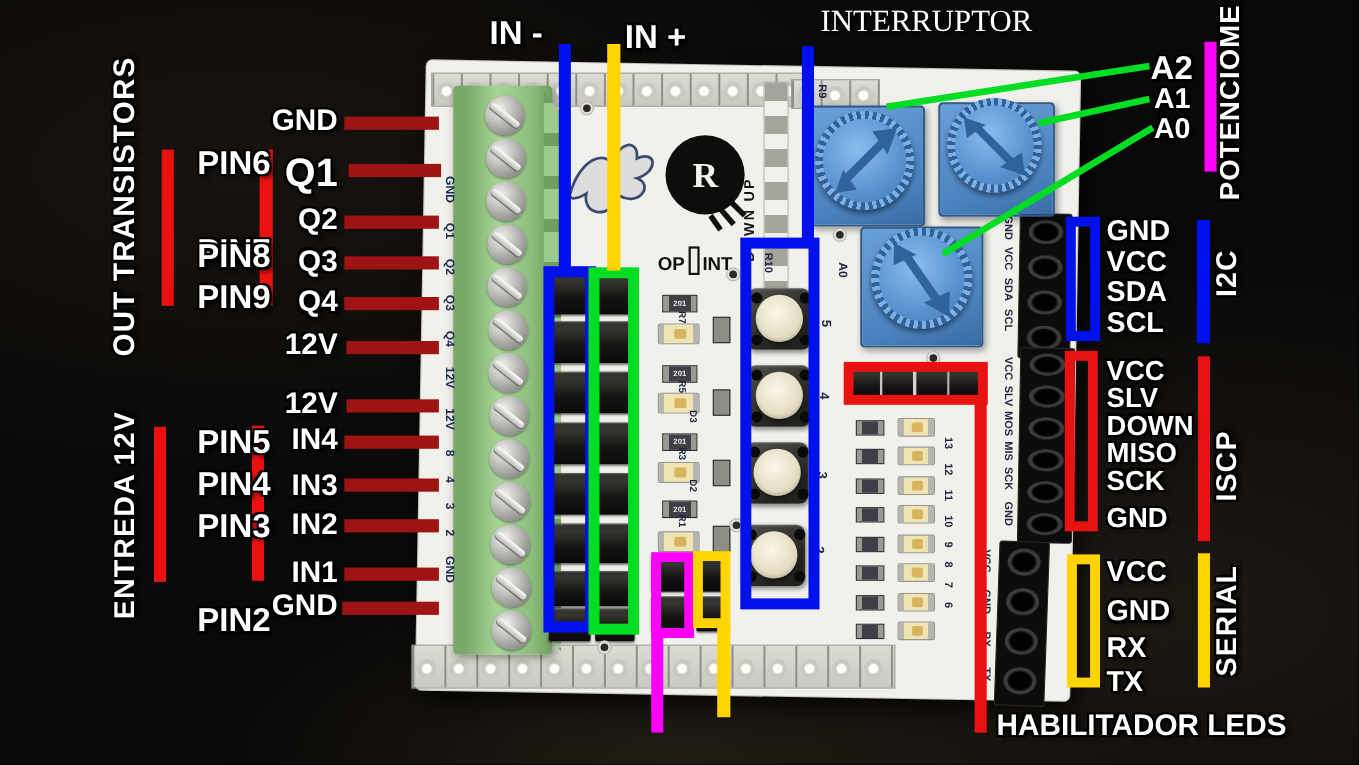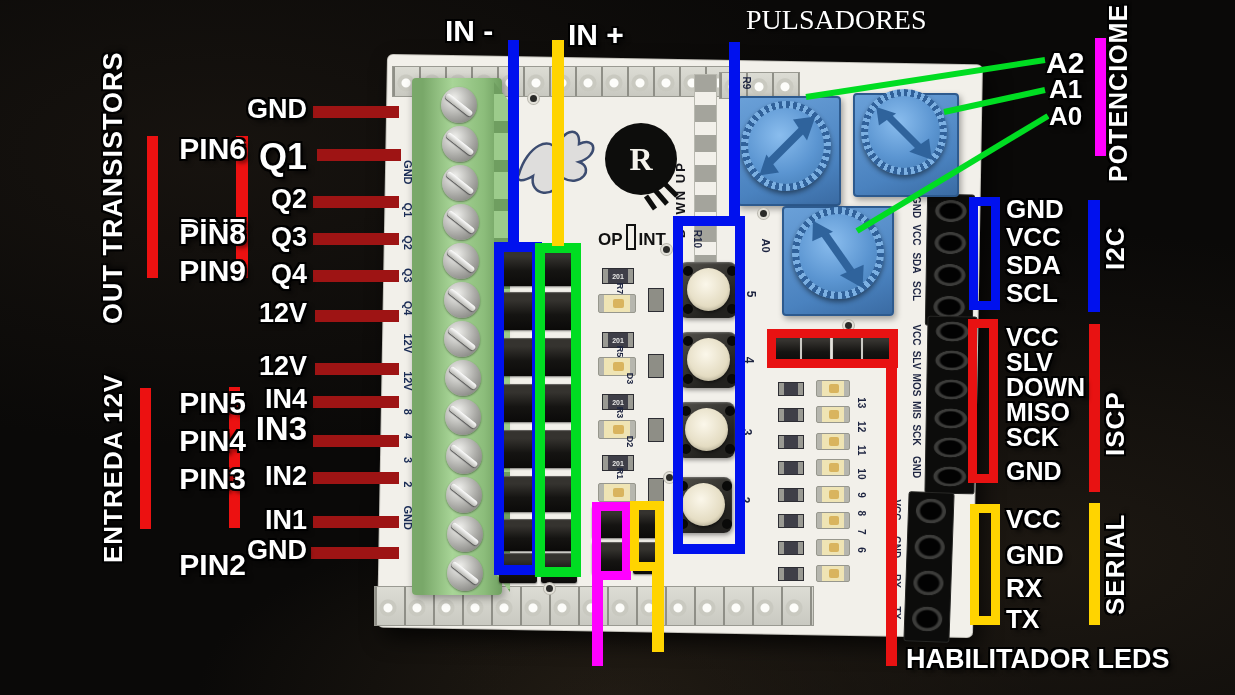--- a/index.html
+++ b/index.html
@@ -275,21 +275,21 @@
   <div class="leader" style="left:311px;top:547px;width:88px;background:#9e1414;"></div>
 
   <svg class="abs" style="left:0;top:0;pointer-events:none;" width="1235" height="695">
     <line x1="806" y1="97" x2="1045" y2="60" stroke="#00dd22" stroke-width="6"></line>
     <line x1="944" y1="112" x2="1045" y2="90" stroke="#00dd22" stroke-width="6"></line>
     <line x1="857" y1="231" x2="1048" y2="116" stroke="#00dd22" stroke-width="6"></line>
   </svg>
 
   <div class="lbl" style="left:445px;top:16px;font-size:30px;">IN -</div>
   <div class="lbl" style="left:568px;top:20px;font-size:30px;">IN +</div>
-  <div class="lbl serif" style="left:746px;top:6px;font-size:28px;">PULSADORES</div>
+  <div class="lbl serif" style="left:746px;top:6px;font-size:28px;">INTERRUPTOR</div>
 
   <div class="vtitle" style="left:100px;top:86px;height:238px;font-size:27px;">OUT TRANSISTORS</div>
   <div class="vtitle" style="left:100px;top:372px;height:192px;font-size:26px;">ENTREDA 12V</div>
 
   <div class="lbl right" style="left:146px;top:134px;width:100px;font-size:30px;">PIN6</div>
   <div class="lbl right" style="left:146px;top:180px;width:100px;font-size:30px;margin-top:34px;">PIN7</div>
   <div class="lbl right" style="left:146px;top:219px;width:100px;font-size:30px;">PIN8</div>
   <div class="lbl right" style="left:146px;top:256px;width:100px;font-size:30px;">PIN9</div>
 
   <div class="lbl right" style="left:146px;top:388px;width:100px;font-size:30px;">PIN5</div>
@@ -298,21 +298,21 @@
   <div class="lbl right" style="left:146px;top:506px;width:100px;font-size:30px;margin-top:44px;">PIN2</div>
 
   <div class="lbl right" style="left:210px;top:96px;width:97px;font-size:27px;">GND</div>
   <div class="lbl right" style="left:210px;top:139px;width:97px;font-size:36px;">Q1</div>
   <div class="lbl right" style="left:210px;top:186px;width:97px;font-size:27px;">Q2</div>
   <div class="lbl right" style="left:210px;top:224px;width:97px;font-size:27px;">Q3</div>
   <div class="lbl right" style="left:210px;top:261px;width:97px;font-size:27px;">Q4</div>
   <div class="lbl right" style="left:210px;top:300px;width:97px;font-size:27px;">12V</div>
   <div class="lbl right" style="left:210px;top:353px;width:97px;font-size:27px;">12V</div>
   <div class="lbl right" style="left:210px;top:386px;width:97px;font-size:27px;">IN4</div>
-  <div class="lbl right" style="left:210px;top:412px;width:97px;font-size:33px;">IN3</div>
+  <div class="lbl right" style="left:210px;top:428px;width:97px;font-size:27px;">IN3</div>
   <div class="lbl right" style="left:210px;top:463px;width:97px;font-size:27px;">IN2</div>
   <div class="lbl right" style="left:210px;top:507px;width:97px;font-size:27px;">IN1</div>
   <div class="lbl right" style="left:210px;top:537px;width:97px;font-size:27px;">GND</div>
 
   <div class="lbl" style="left:1046px;top:48px;font-size:30px;">A2</div>
   <div class="lbl" style="left:1049px;top:76px;font-size:26px;">A1</div>
   <div class="lbl" style="left:1049px;top:103px;font-size:26px;">A0</div>
   <div class="vtitle" style="left:1106px;top:4px;height:178px;font-size:25px;">POTENCIOME</div>
 
   <div class="lbl" style="left:1006px;top:196px;font-size:26px;">GND</div>

